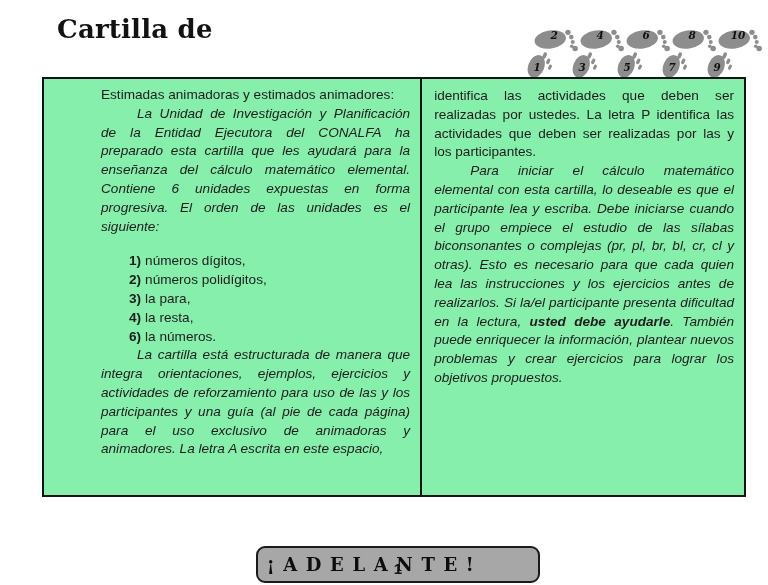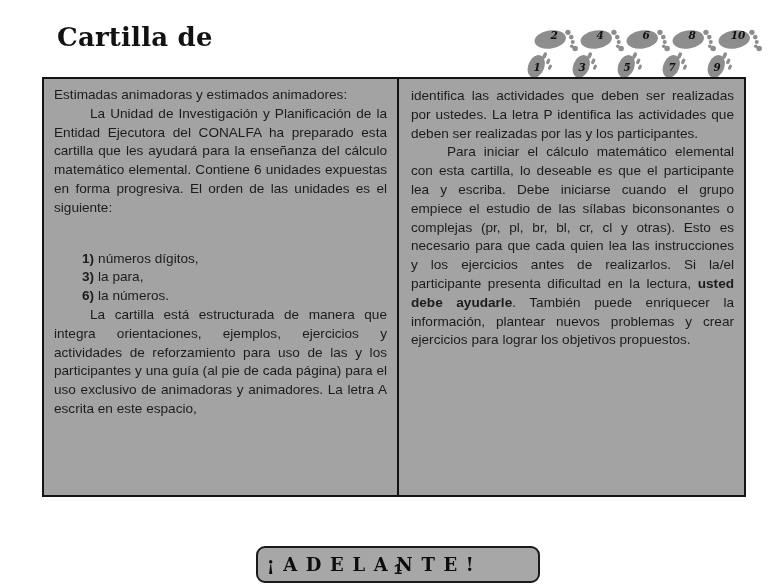--- a/index.html
+++ b/index.html
@@ -6,21 +6,21 @@
   .page{
     position:relative;
     width:768px;height:585px;
     background:#ffffff;
     overflow:hidden;
     font-family:"Liberation Sans", sans-serif;
     color:#1c1c1c;
   }
   
   .title{
-    position:absolute;left:57px;top:22px;
+    position:absolute;left:57px;top:14px;
     font-family:"DejaVu Serif", serif;
     font-weight:bold;
     font-size:26px;line-height:30px;
     letter-spacing:0.2px;
     color:#121212;
     white-space:nowrap;
   }
   .feet-row{position:absolute;display:flex;}
   .feet-row.top{left:534px;top:27px;gap:2px;}
   .feet-row.bottom{left:524px;top:49px;gap:13px;}
@@ -31,40 +31,41 @@
     font-weight:bold;font-style:italic;
     fill:#101010;
   }
   
   .main-box{
     position:absolute;left:42px;top:77px;
     width:704px;height:420px;
     border:2px solid #141414;
     box-sizing:border-box;
     display:flex;
-    background:#a3a3a3;
+    background:#86efac;
+    padding-left:47px;
   }
   .col{
     box-sizing:border-box;
     font-size:13.6px;line-height:18.8px;
     text-align:justify;
   }
   .col p{margin:0;}
   .col-left{
     width:356px;
     border-right:2px solid #141414;
     padding:7px 10px 0 10px;
   }
   .col-right{
     width:346px;
     padding:8px 10px 0 12px;
   }
-  .indent{text-indent:36px;}
+  .indent{text-indent:36px;font-style:italic;}
   .para1-left{margin-top:19px;}
-  .unit-list{margin-top:32px;margin-left:28px;}
+  .unit-list{margin-top:16px;margin-left:28px;}
   .unit-list .li{line-height:18.8px;text-align:left;}
   .unit-list .num{font-weight:bold;margin-right:4px;}
   .para2-left{margin-top:5px;}
   .para2-right{margin-top:18px;}
   .para3-right{margin-top:6px;}
   .bold-inline{font-weight:bold;}
   
   .banner{
     position:absolute;left:256px;top:546px;
     width:284px;height:37px;
@@ -205,21 +206,23 @@
     </svg>
   </div>
 
   <div class="main-box">
 
     <div class="col col-left">
       <p>Estimadas animadoras y estimados animadores:</p>
       <p class="indent para1-left">La Unidad de Investigación y Planificación de la Entidad Ejecutora del CONALFA ha preparado esta cartilla que les ayudará para la enseñanza del cálculo matemático elemental. Contiene 6 unidades expuestas en forma progresiva.  El orden de las unidades es el siguiente:</p>
       <div class="unit-list">
         <div class="li"><span class="num">1)</span><span>números dígitos,</span></div>
+        <div class="li"><span class="num">2)</span><span>números polidígitos,</span></div>
         <div class="li"><span class="num">3)</span><span>la para,</span></div>
+        <div class="li"><span class="num">4)</span><span>la resta,</span></div>
         <div class="li"><span class="num">6)</span><span>la números.</span></div>
       </div>
       <p class="indent para2-left">La cartilla está estructurada de manera que integra orientaciones, ejemplos, ejercicios y actividades de reforzamiento para uso de las y los participantes y una guía (al pie de cada página) para el uso exclusivo de animadoras y animadores.  La letra A escrita en este espacio,</p>
     </div>
 
     <div class="col col-right">
       <p>identifica las actividades que deben ser realizadas por ustedes.  La letra P identifica las actividades que deben ser realizadas por las y los participantes.</p>
       <p class="indent para2-right"><span>Para iniciar el cálculo matemático elemental con esta cartilla, lo deseable es que el participante lea y escriba.  Debe iniciarse cuando el grupo empiece el estudio de las sílabas biconsonantes o complejas (pr, pl, br, bl, cr, cl y otras). Esto es necesario para que cada quien lea las instrucciones y los ejercicios antes de realizarlos. Si la/el participante presenta dificultad en la lectura, </span><span class="bold-inline">usted debe ayudarle</span><span>.  También puede enriquecer la información, plantear nuevos problemas y crear ejercicios  para lograr los objetivos propuestos.</span></p>
     </div>
 

